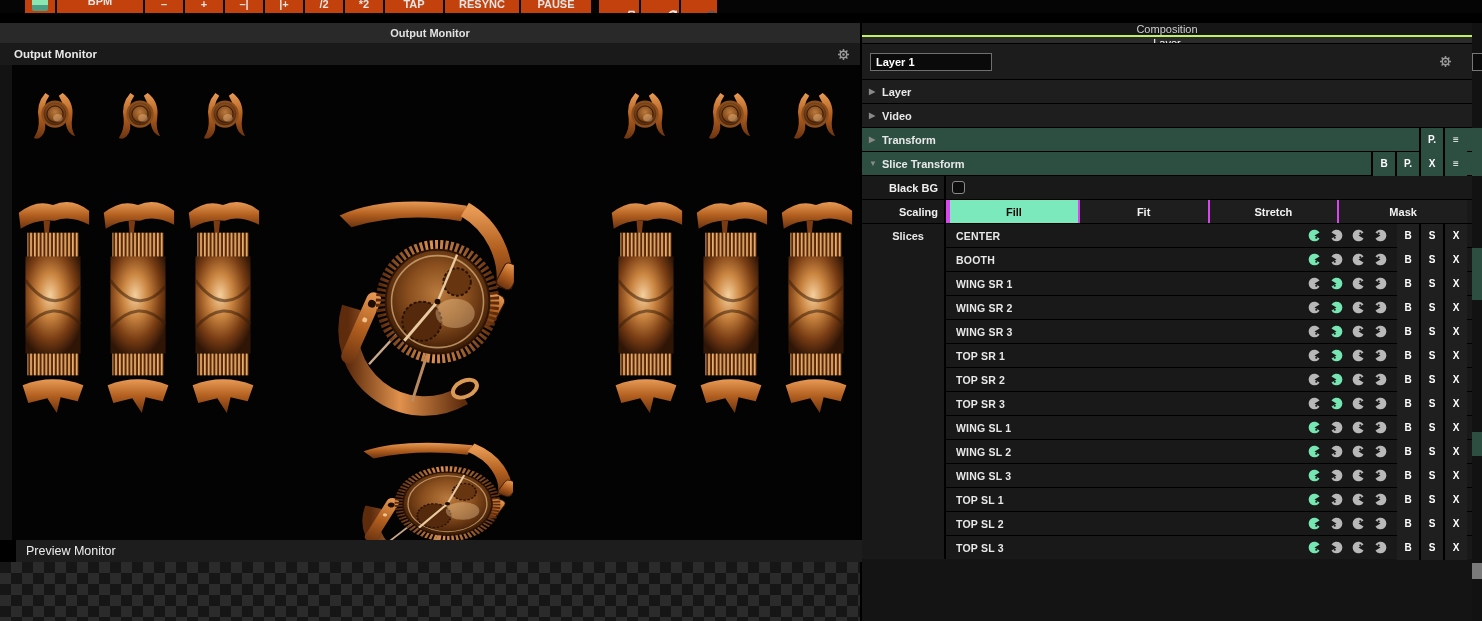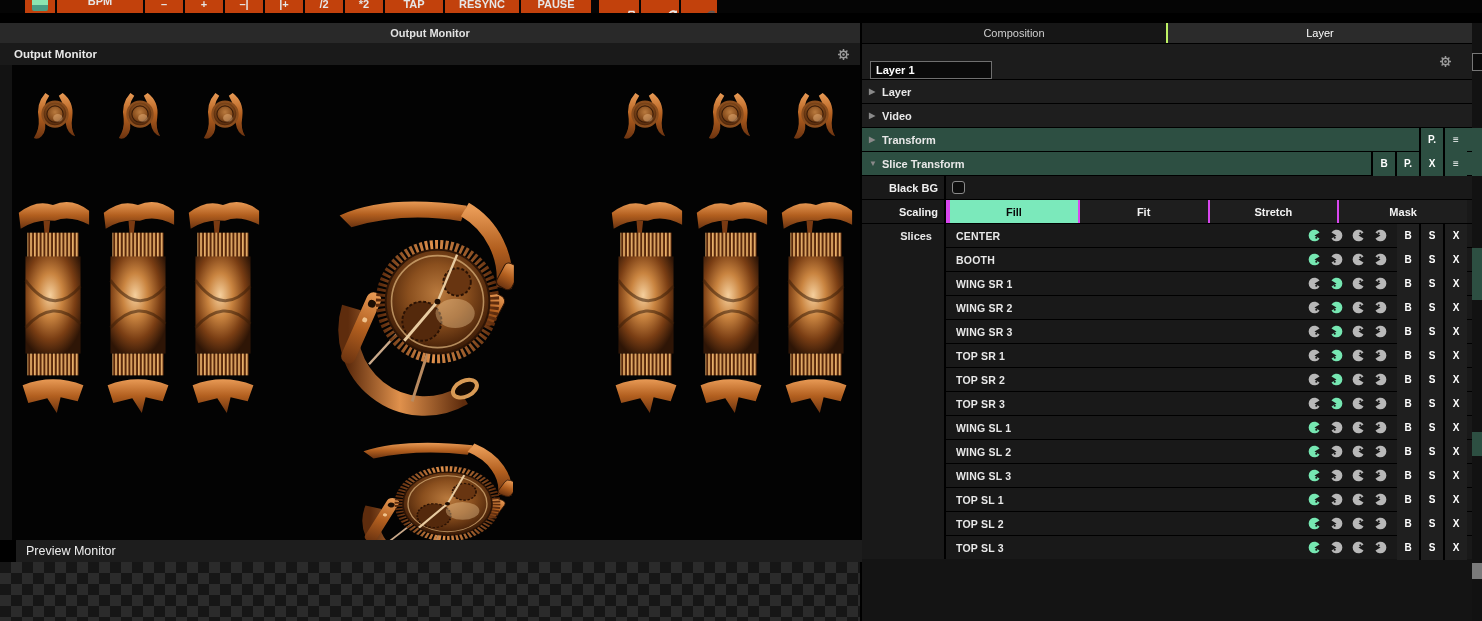--- a/index.html
+++ b/index.html
@@ -34,28 +34,28 @@
     display:flex; align-items:center; padding-left:10px; font-size:12.5px; font-weight:400; color:#ededed;margin-left:16px; }
   .checker { position:absolute; top:549px; left:0; width:860px; height:59px; background-color:#161616;
     background-image:conic-gradient(#2b2b2b 0 90deg, #161616 0 180deg, #2b2b2b 0 270deg, #161616 0);
     background-size:22px 22px; }
 
   .emblem, .strip, .bigclock { position:absolute; }
   .bottomclock { position:absolute; overflow:hidden; }
 
   
   .right-panel { position:absolute; top:23px; left:862px; width:610px; height:598px; background:#141414; }
-  .rtabs { display:flex; gap:2px; height:20px; background:#bef264; }
+  .rtabs { display:flex; gap:2px; height:20px; background:#bef264;flex-direction:column; }
   .rtab { flex:1; background:#161616; color:#cfcfcf; display:flex; align-items:center; justify-content:center;
     font-size:11px; font-weight:400; cursor:pointer; }
   .rtab.on { background:#2b2b2b; color:#fff; }
   .name-row { position:relative; height:36px; background:#1c1c1c; border-top:1px solid #000; }
   .layer-name-input { position:absolute; left:8px; top:9px; width:122px; height:18px; background:#0a0a0a;
     border:1px solid #6f6f6f; color:#fff; font-size:11px; font-weight:700; padding:0 5px;
-    font-family:"Liberation Sans", sans-serif;margin-top:8px; }
+    font-family:"Liberation Sans", sans-serif; }
   .name-gear { position:absolute; right:20px; top:11px; }
 
   .sect { height:24px; border-top:1px solid #000; background:#1e1e1e; display:flex; align-items:center;
     padding-left:7px; font-size:11px; font-weight:700; cursor:pointer; }
   .sect .tri { width:13px; font-size:8px; color:#8a8a8a; }
   .sect.green { background:#2d4f42; }
   .sect-btns { margin-left:auto; display:flex; gap:2px; background:#000; height:24px; margin-right:5px; border-left:2px solid #000; }
   .sect-btn { width:22px; height:24px; background:#2d4f42; display:flex; align-items:center; justify-content:center;
     font-size:10px; font-weight:700; color:#fff; cursor:pointer; }
 
@@ -70,21 +70,21 @@
   .slider-handle { position:absolute; right:0; top:0; width:5px; height:100%; background:#4e9b7d; }
   .checkbox { width:13px; height:13px; margin-left:6px; background:#0d0d0d; border:1.5px solid #8a8a8a; border-radius:3px; }
   .scale-btns { flex:1; height:100%; display:flex; gap:2px; background:#d946ef; margin-right:5px; border-left:0; padding-left:4px; }
   .scale-btn { flex:1; height:100%; background:#1e1e1e; border:none; color:#f2f2f2; font-size:11px; font-weight:700;
     cursor:pointer; font-family:"Liberation Sans", sans-serif; }
   .scale-btn.on { background:#7be9bb; color:#0a0a0a; }
 
   .slices-wrap { display:flex; }
   .slices-label-col { width:84px; flex:none; border-right:2px solid #000; background:#191919; }
   .slices-label { height:24px; border-top:1px solid #000; display:flex; align-items:center; justify-content:flex-end;
-    padding-right:12px; font-size:11px; font-weight:700; }
+    padding-right:20px; font-size:11px; font-weight:700; }
   .slices-body { flex:1; }
   .slice-row { height:24px; border-top:1px solid #000; background:#191919; display:flex; align-items:center;
     padding-right:5px; }
   .slice-name { margin-left:10px; font-size:10.5px; font-weight:700; letter-spacing:0.2px; }
   .pm-group { margin-left:auto; display:flex; gap:9px; margin-right:10px; }
   .pm { cursor:pointer; }
   .pm svg { width:13px; height:13px; display:block; }
   .pm path { fill:#b8b8b8; }
   .pm circle { fill:#191919; }
   .pm.on path { fill:#76e7b2; }

